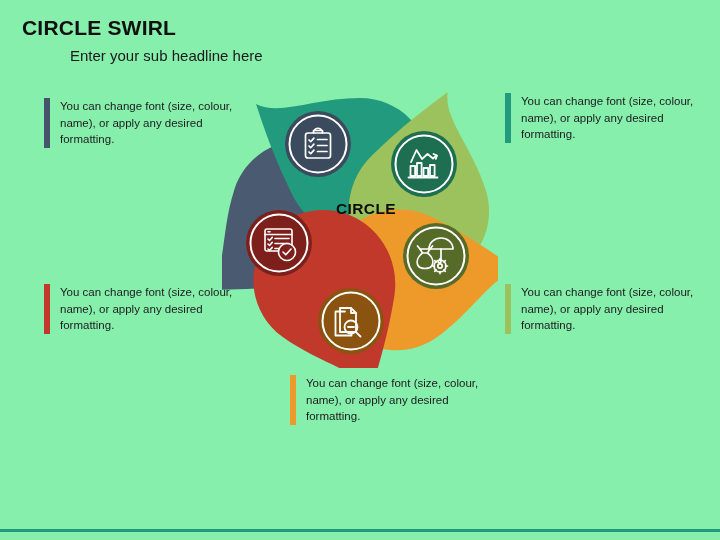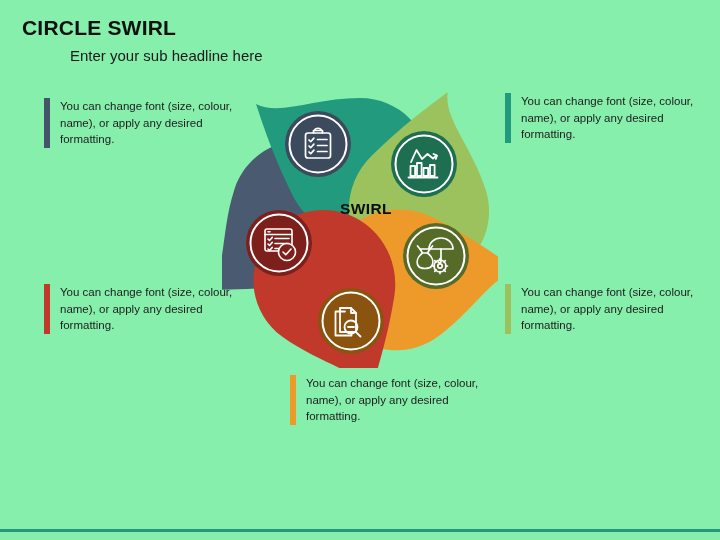--- a/index.html
+++ b/index.html
@@ -273,17 +273,17 @@
           <path d="M46,157 l1.5,1.5 l2.8,-3.1"></path>
           <line x1="53" y1="156.5" x2="61" y2="156.5"></line>
           <circle cx="65" cy="160" r="8.5" fill="#7D201B"></circle>
           <path d="M61,160 l2.8,2.8 l5.2,-5.8"></path>
         </g>
       </g>
     </svg>
   </div>
 
   <div class="headline">
-    <div>SWIRL</div>
+    <div>CIRCLE</div>
   </div>
 
   <div class="footer-bar"></div>
 </div>
 
 </body></html>

